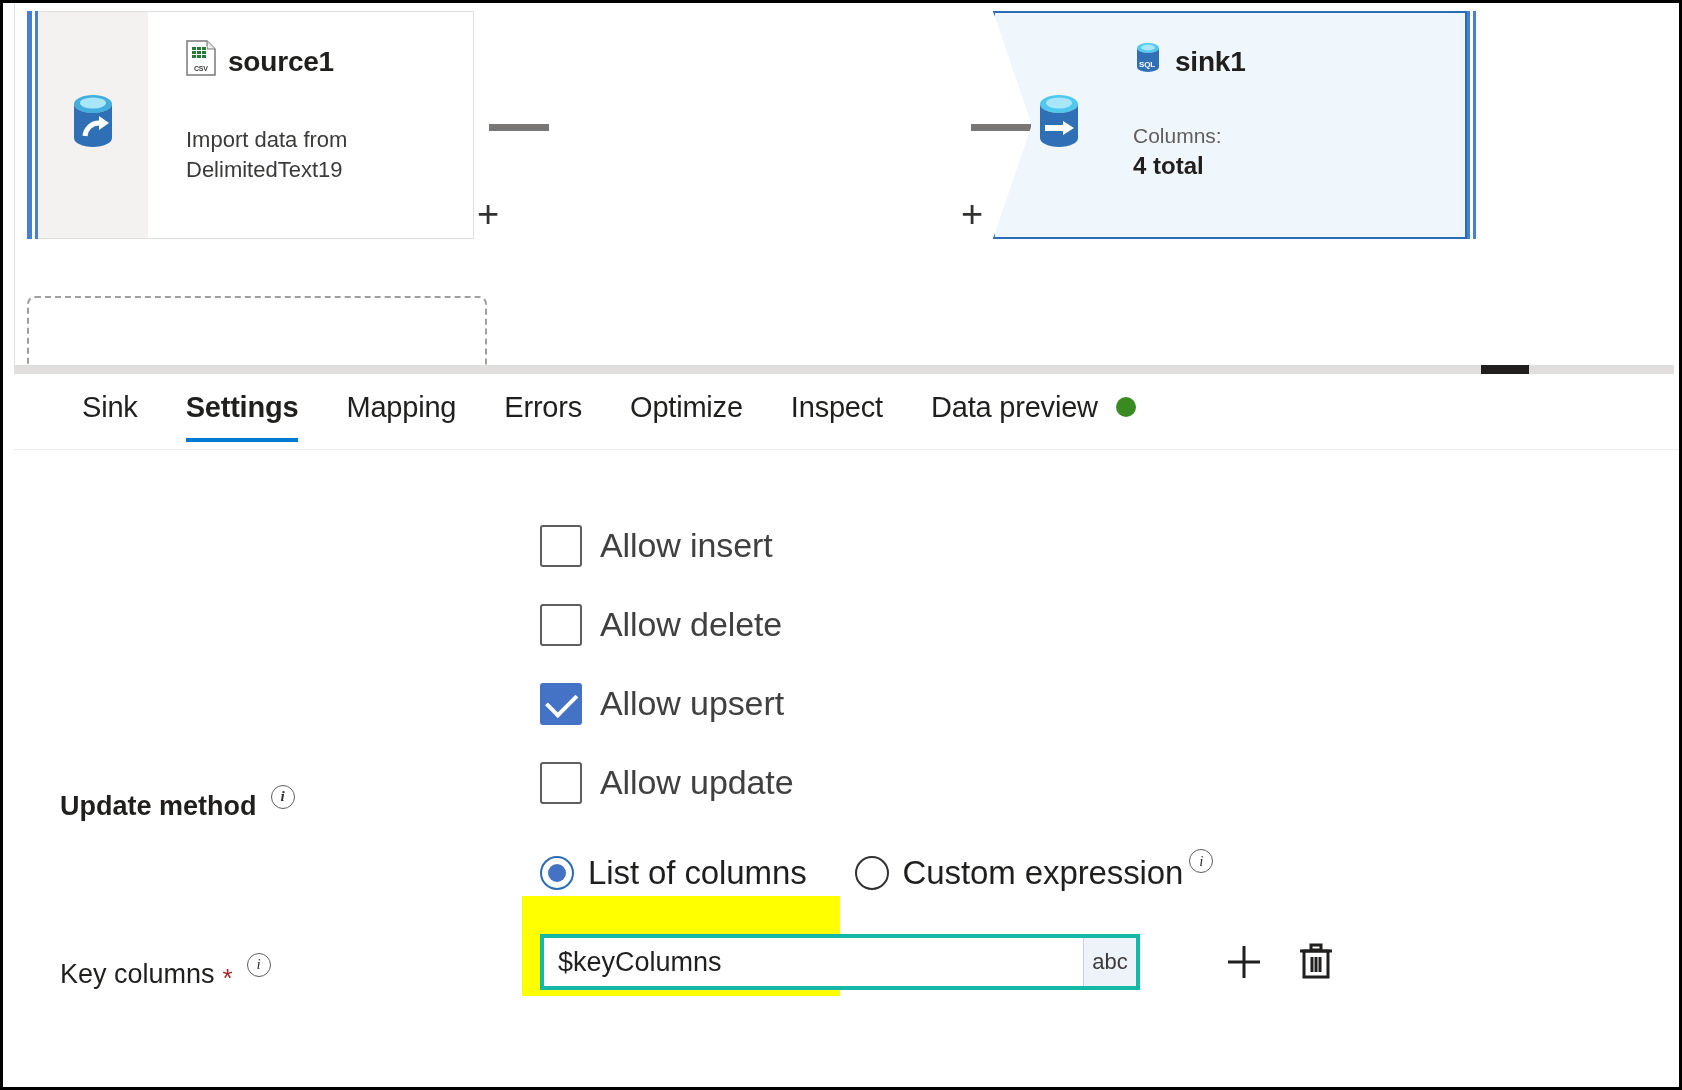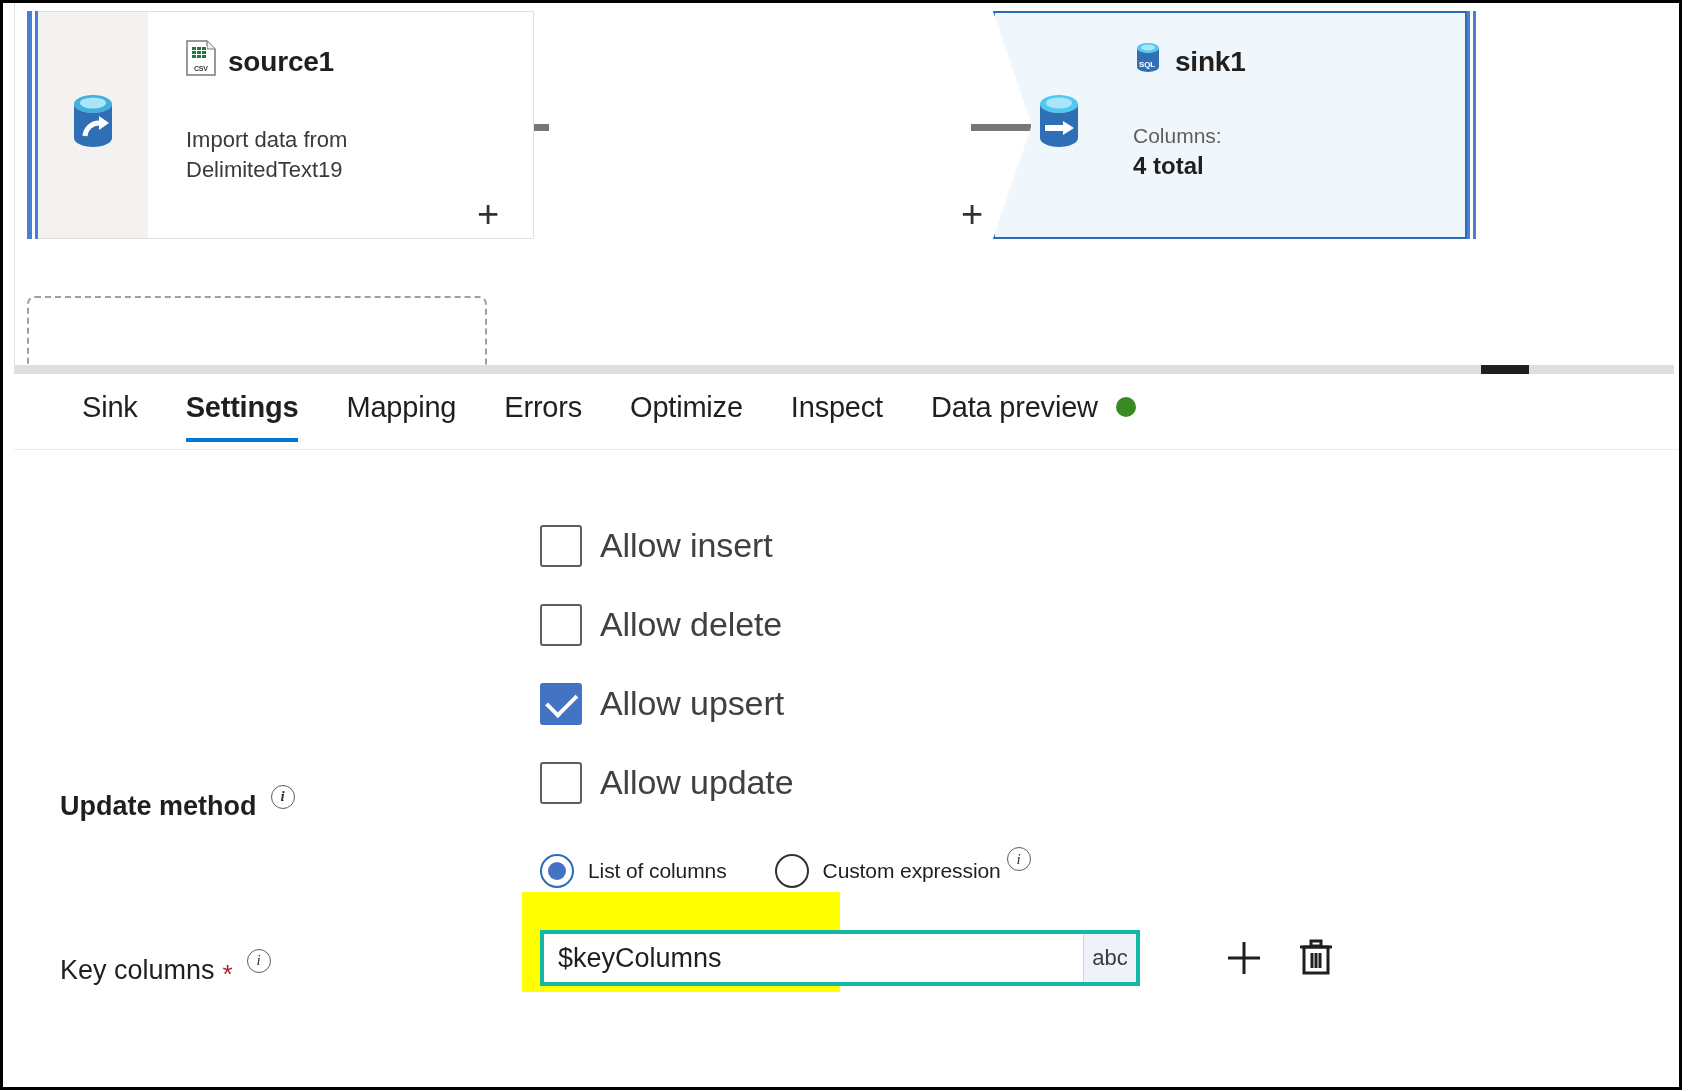--- a/index.html
+++ b/index.html
@@ -104,21 +104,21 @@
     width: 62px;
     background: #ffffff;
     border-top: 1px solid #e1dfdd;
     border-right: 1px solid #e1dfdd;
     border-bottom: 1px solid #e1dfdd;
     clip-path: polygon(0 0, 100% 0, 0% 50%, 100% 100%, 0 100%);
   }
 
   
   #node-source { left: 24px; }
-  #node-source .node-body { width: 386px; }
+  #node-source .node-body { width: 326px; }
 
   
   .connector {
     position: absolute;
     top: 121px;
     height: 7px;
     background: #797775;
   }
 
   
@@ -342,21 +342,21 @@
     flex: 0 0 auto;
   }
   .radio.selected { border-color: #2b6cb8; }
   .radio.selected::after {
     content: "";
     width: 18px; height: 18px;
     border-radius: 50%;
     background: #4472c4;
   }
   .radio-label {
-    font-size: 21px;
+    font-size: 33px;
     color: #201f1e;
     margin-left: 14px;
     letter-spacing: -0.1px;
   }
 
   
   .keycol-row {
     display: flex;
     align-items: center;
     margin-top: 42px;

